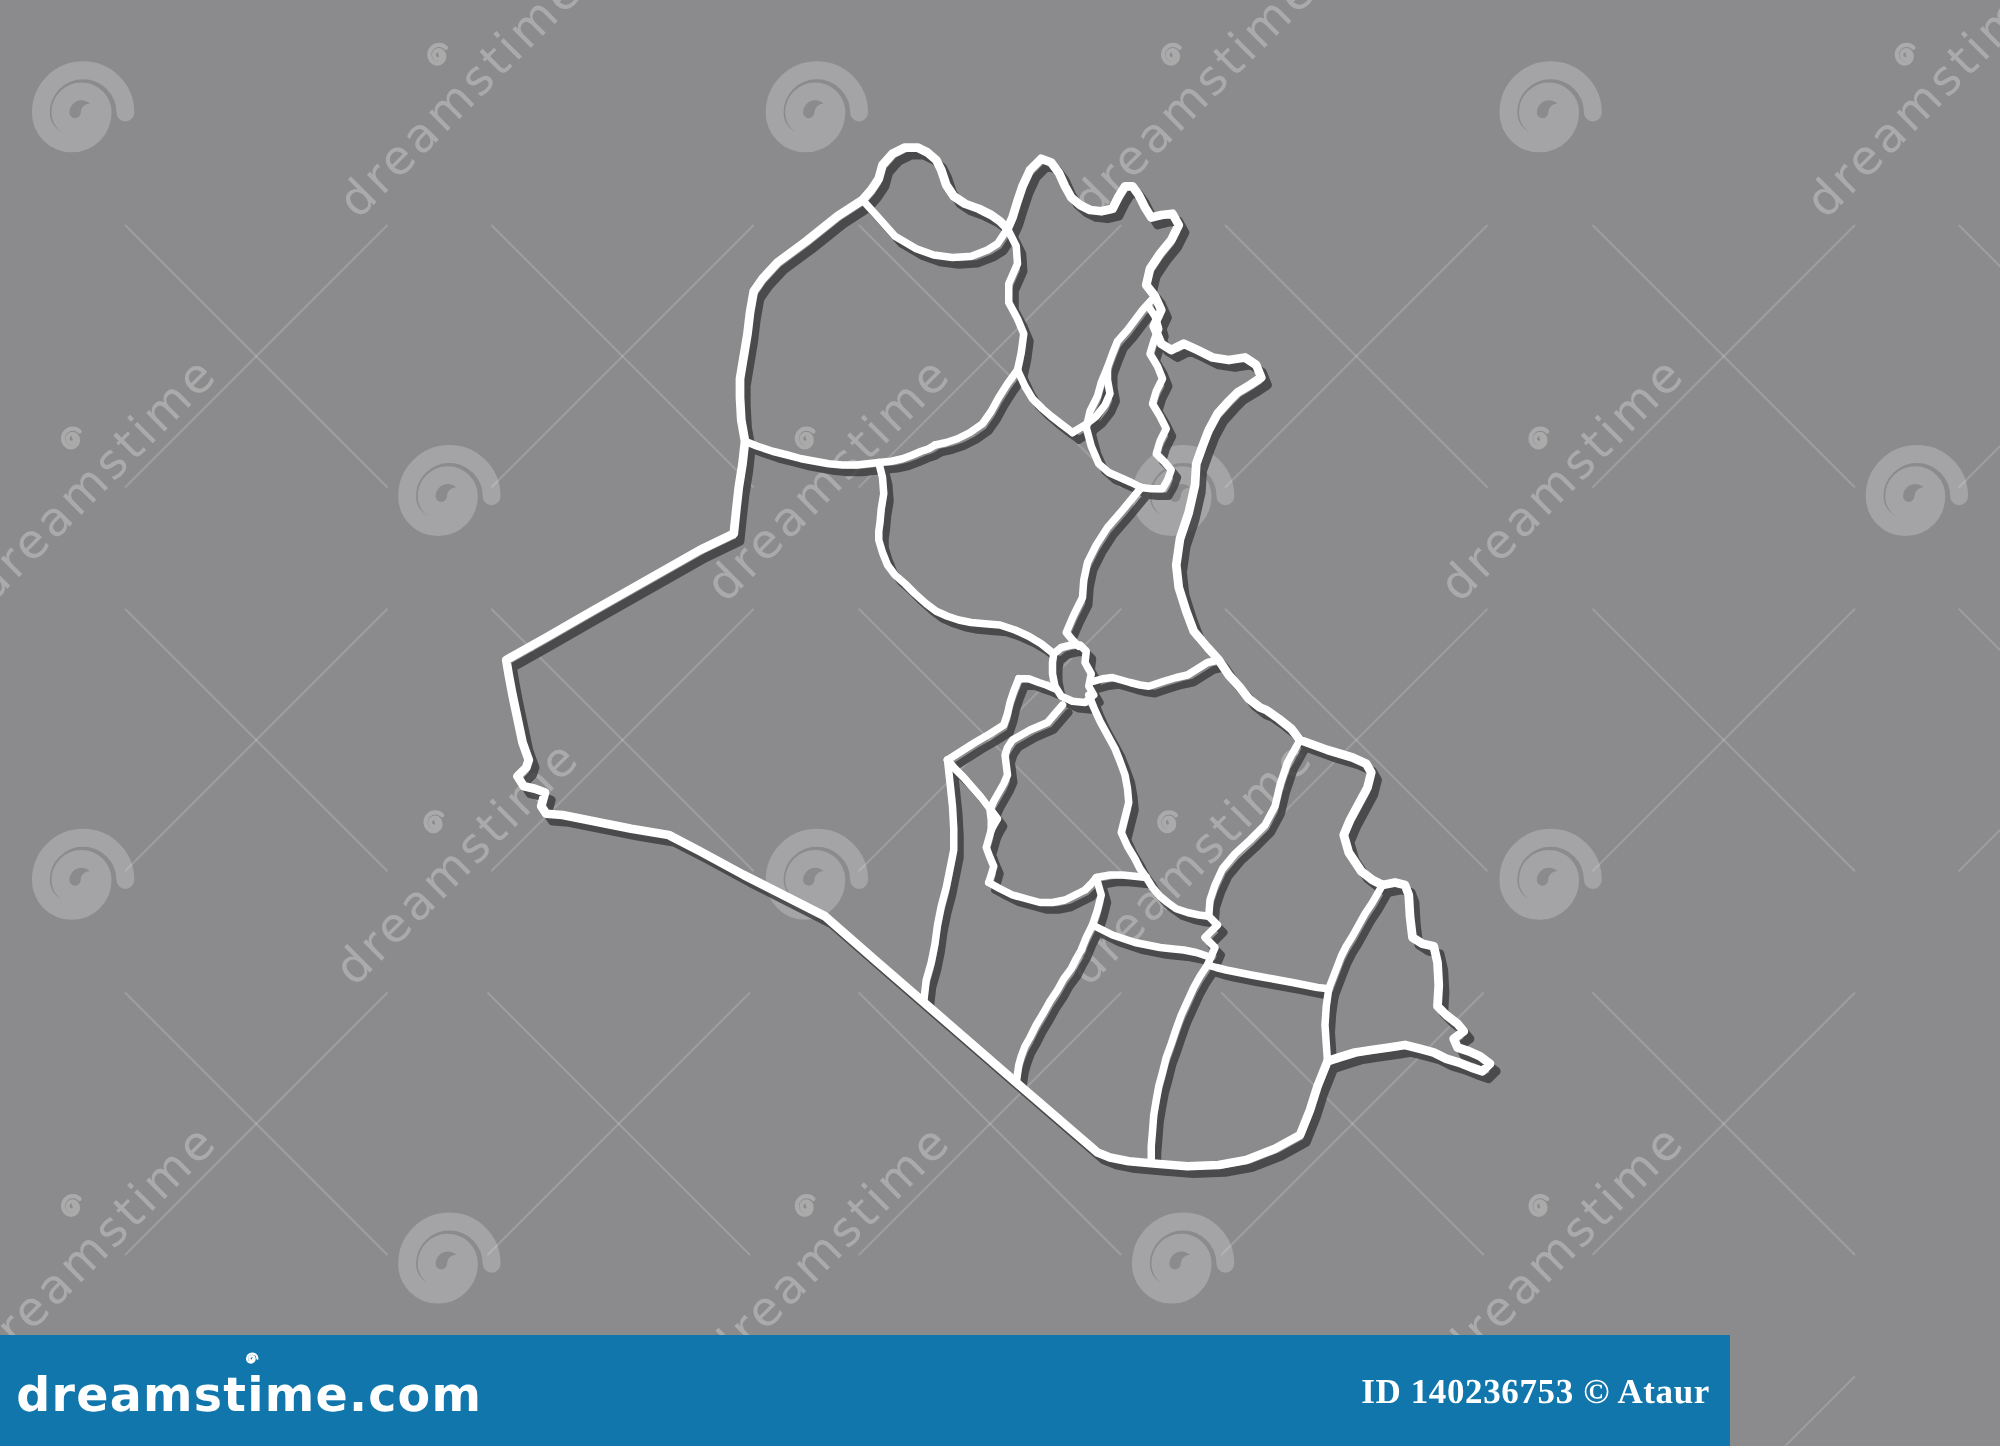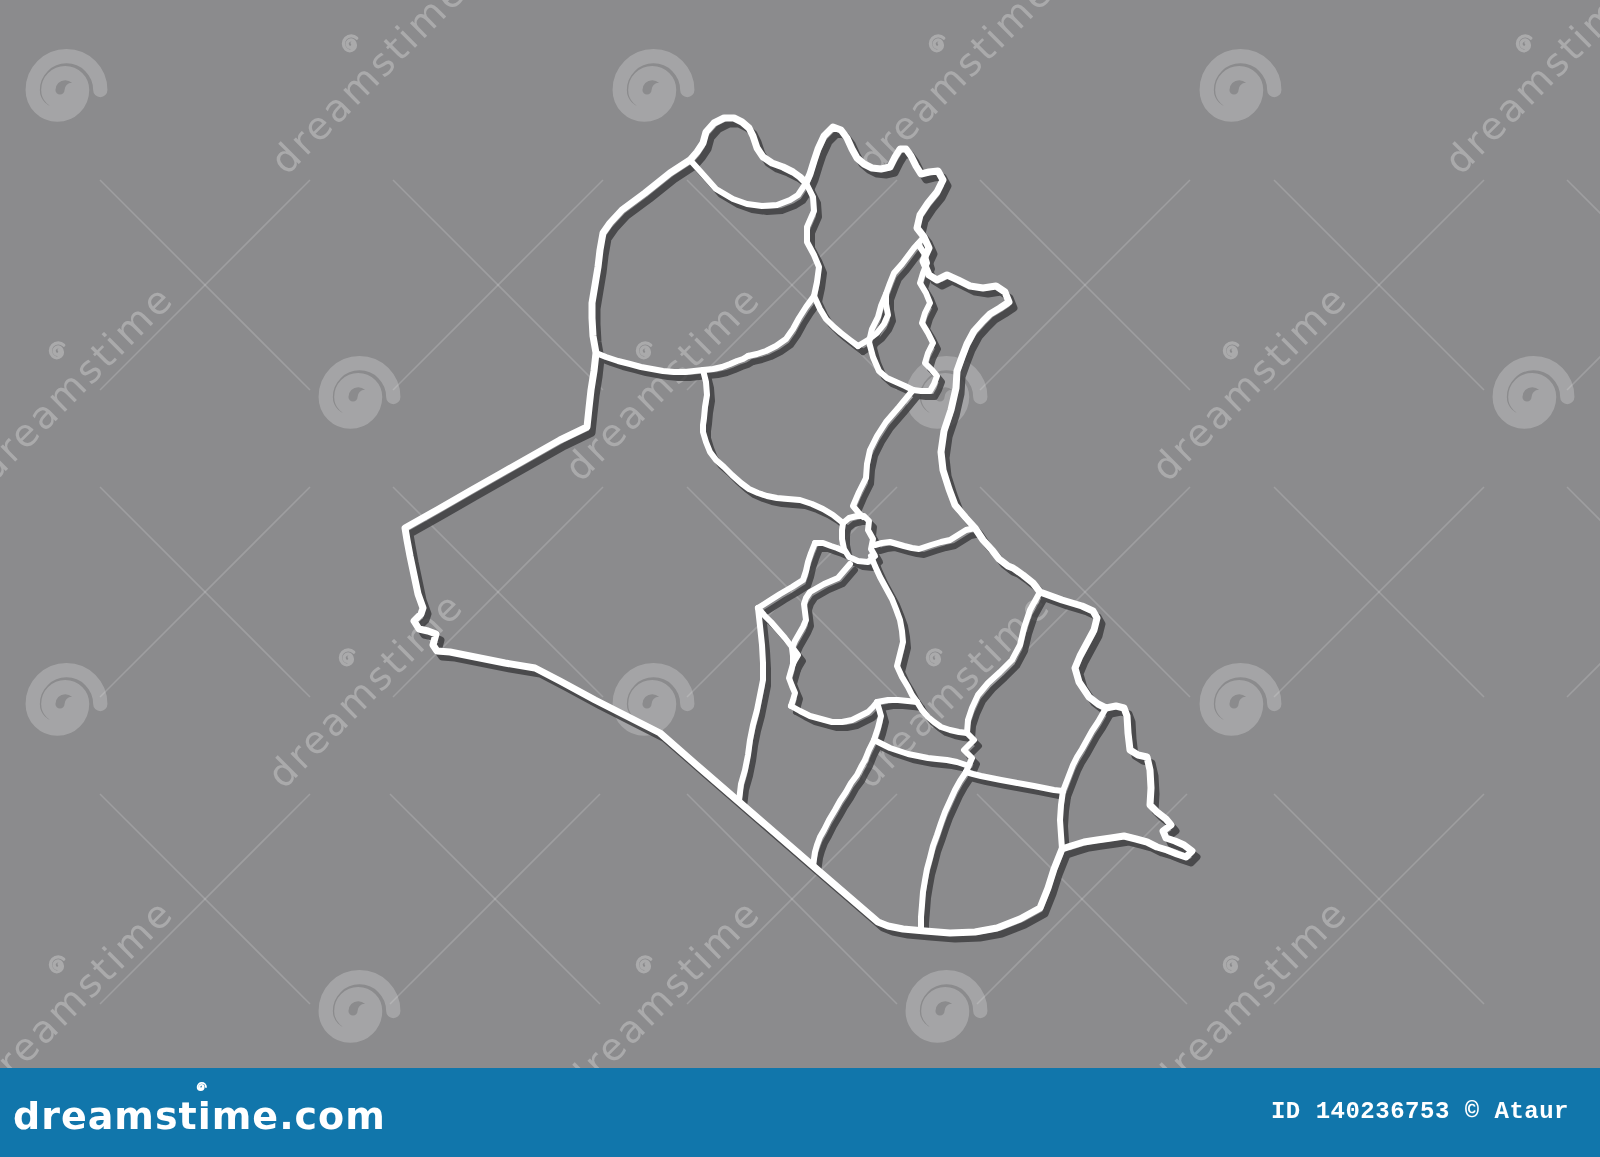--- a/index.html
+++ b/index.html
@@ -3,33 +3,33 @@
 <meta charset="utf-8">
 <style>
   html,body{margin:0;padding:0;}
   body{
     width:1600px;height:1157px;position:relative;overflow:hidden;
     font-family:"DejaVu Sans","Liberation Sans",sans-serif;
     background:#8b8b8d;
   }
   #scene-wrap{position:absolute;left:0;top:0;width:1600px;height:1068px;}
   #footer-bar{
-    position:absolute;left:0;top:1068px;width:1600px;height:89px;
+    position:absolute;left:0;top:1068px;width:1384px;height:89px;
     display:block;
   }
   #footer-logo{
     position:absolute;left:13px;top:26px;
     font-size:38px;font-weight:bold;letter-spacing:1px;
     font-family:"DejaVu Sans","Liberation Sans",sans-serif;
   }
   #footer-logo-spiral{position:absolute;left:188px;top:6px;}
   #footer-credit{
-    position:absolute;right:31px;top:30px;
-    font-size:24px;font-weight:bold;letter-spacing:0.5px;
-    font-family:Liberation Mono, monospace;
+    position:absolute;right:16px;top:30px;
+    font-size:28px;font-weight:bold;letter-spacing:0.5px;
+    font-family:Liberation Serif, serif;
   }
   svg text.wm{
     font-family:"DejaVu Sans","Liberation Sans",sans-serif;
     font-size:38px;letter-spacing:3px;
   }
 </style>
 </head>
 <body style="background: rgb(139, 139, 141);">
 
 <div id="scene-wrap"><svg width="1600" height="1157" viewBox="0 0 1600 1157">

